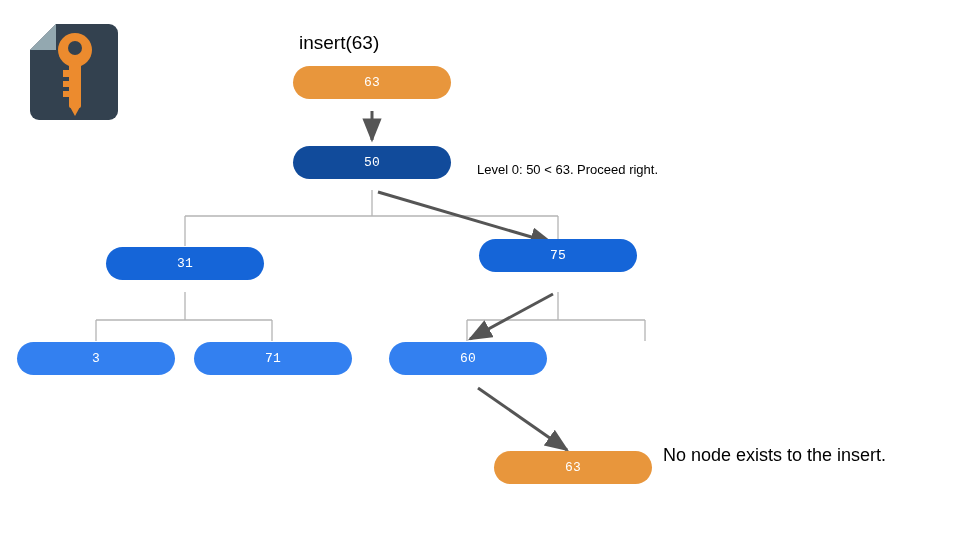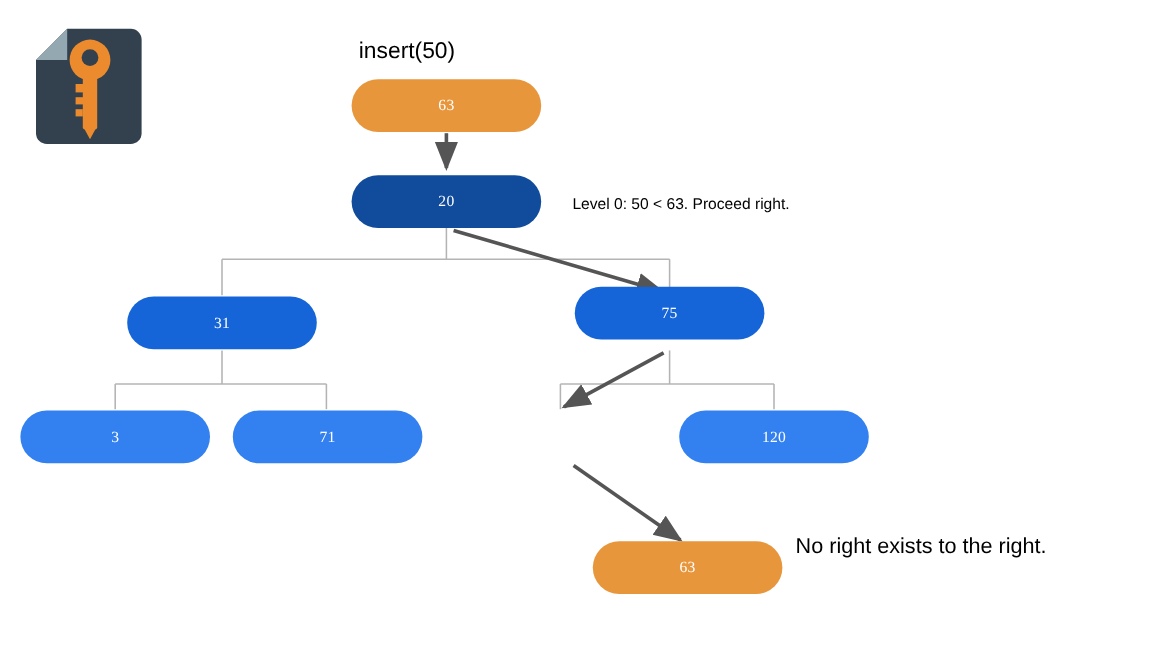--- a/index.html
+++ b/index.html
@@ -32,28 +32,28 @@
   
   .edges {
     position: absolute;
     left: 0; top: 0;
     width: 960px; height: 540px;
     pointer-events: none;
   }
   
   .node {
     position: absolute;
-    height: 44px;
+    height: 33px;
     border-radius: 22px;
     display: flex;
     align-items: center;
     justify-content: center;
     color: #ffffff;
     font-size: 13px;
-    font-family: Liberation Serif, serif;
+    font-family: Liberation Mono, monospace;
     letter-spacing: 0.2px;
     box-sizing: border-box;
   }
   .node.orange { background: #e8963c; }
   .node.dark   { background: #114b9b; }
   .node.mid    { background: #1565d8; }
   .node.light  { background: #3380f0; }
 
   
   .label {
@@ -113,41 +113,41 @@
     </g>
 
     <g stroke="#555555" stroke-width="3" fill="none" marker-end="url(#ah)">
       <path d="M372 111 L372 140"></path>
       <path d="M378 192 L552 243"></path>
       <path d="M553 294 L470 339"></path>
       <path d="M478 388 L567 450"></path>
     </g>
   </svg>
 
-  <div class="label title" style="left:299px; top:32px;">insert(50)</div>
+  <div class="label title" style="left:299px; top:32px;">insert(63)</div>
 
   <div class="node orange" style="left:293px; top:66px; width:158px;">63</div>
 
-  <div class="node dark" style="left:293px; top:146px; width:158px;">20</div>
+  <div class="node dark" style="left:293px; top:146px; width:158px;">50</div>
 
   <div class="node mid" style="left:106px; top:247px; width:158px;">31</div>
 
   <div class="node mid" style="left:479px; top:239px; width:158px;">75</div>
 
   <div class="node light" style="left:17px; top:342px; width:158px;">3</div>
 
   <div class="node light" style="left:194px; top:342px; width:158px;">71</div>
 
+  <div class="node light" style="left:389px; top:342px; width:158px;">60</div>
 
-  <div class="node light" style="left:566px; top:342px; width:158px;">120</div>
 
   <div class="node orange" style="left:494px; top:451px; width:158px;">63</div>
 
   <div class="label step" style="left:477px; top:162px;">Level 0: 50 &lt; 63. Proceed right.</div>
 
 
   <div class="label block" style="left:663px; top:398px;">
-    <div>No right exists to the right.</div>
+    <div>No node exists to the insert.</div>
     
     
   </div>
 
 </div>
 
 </body></html>

